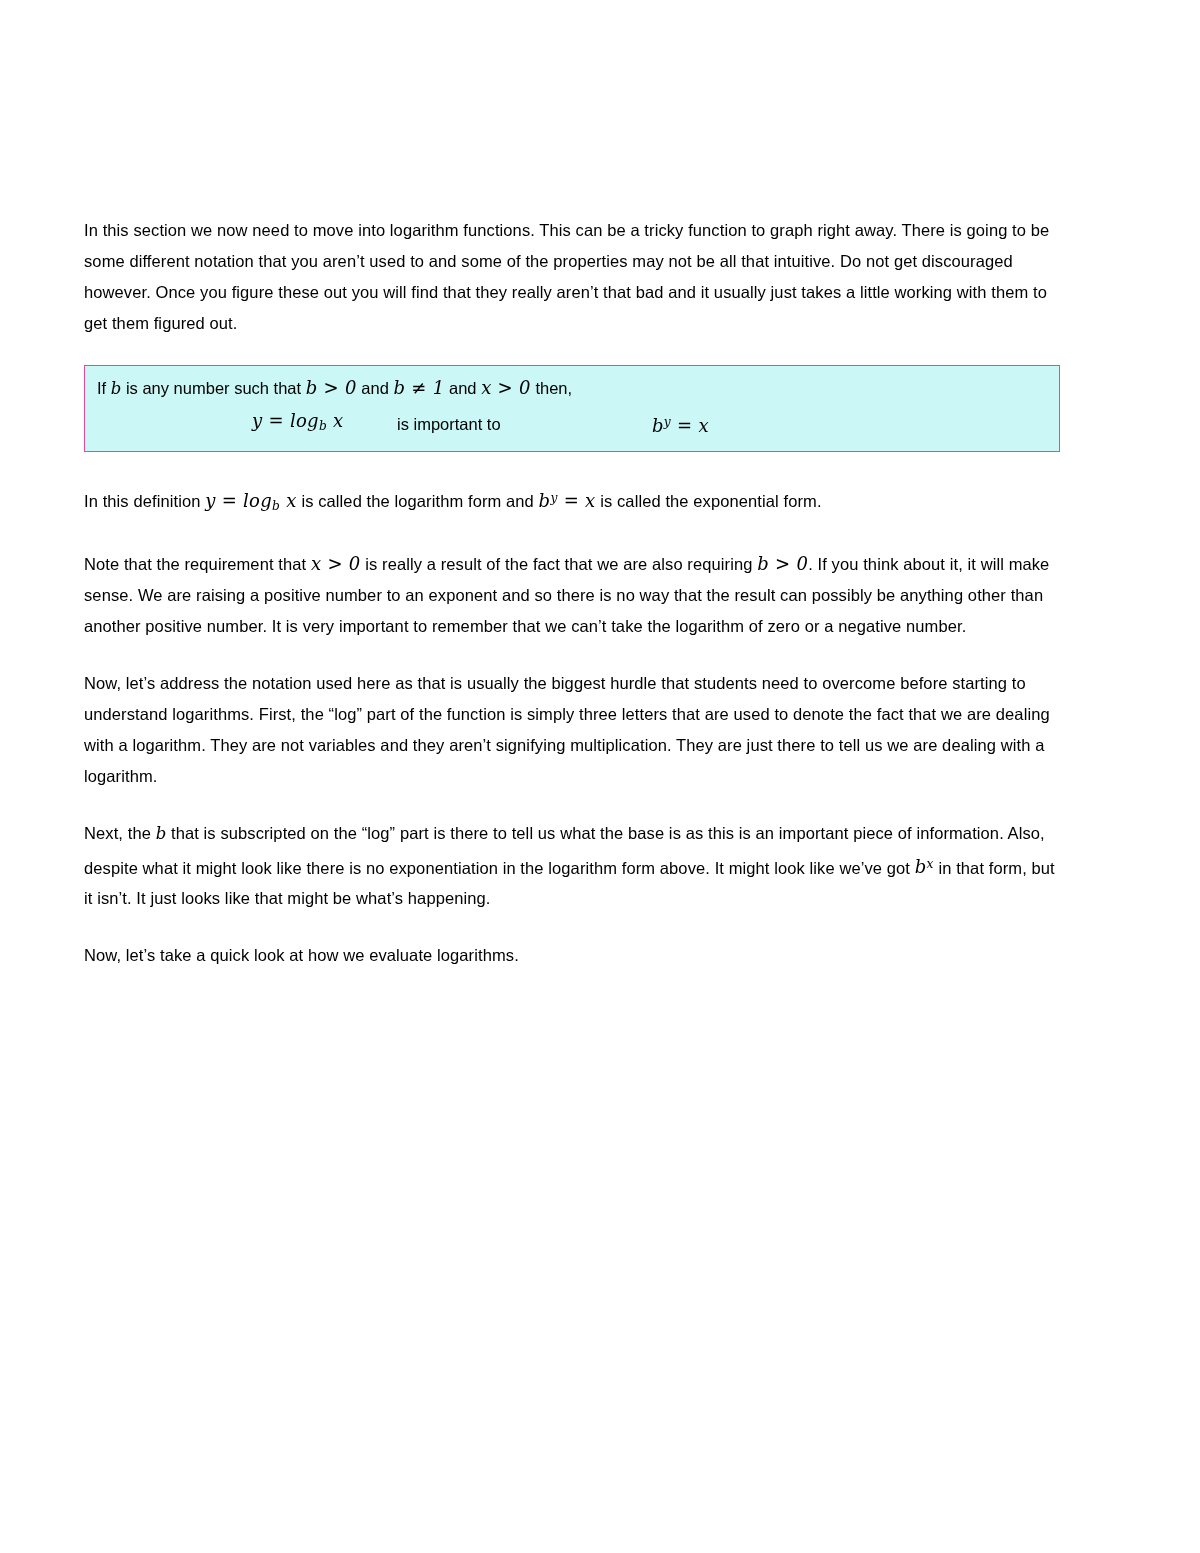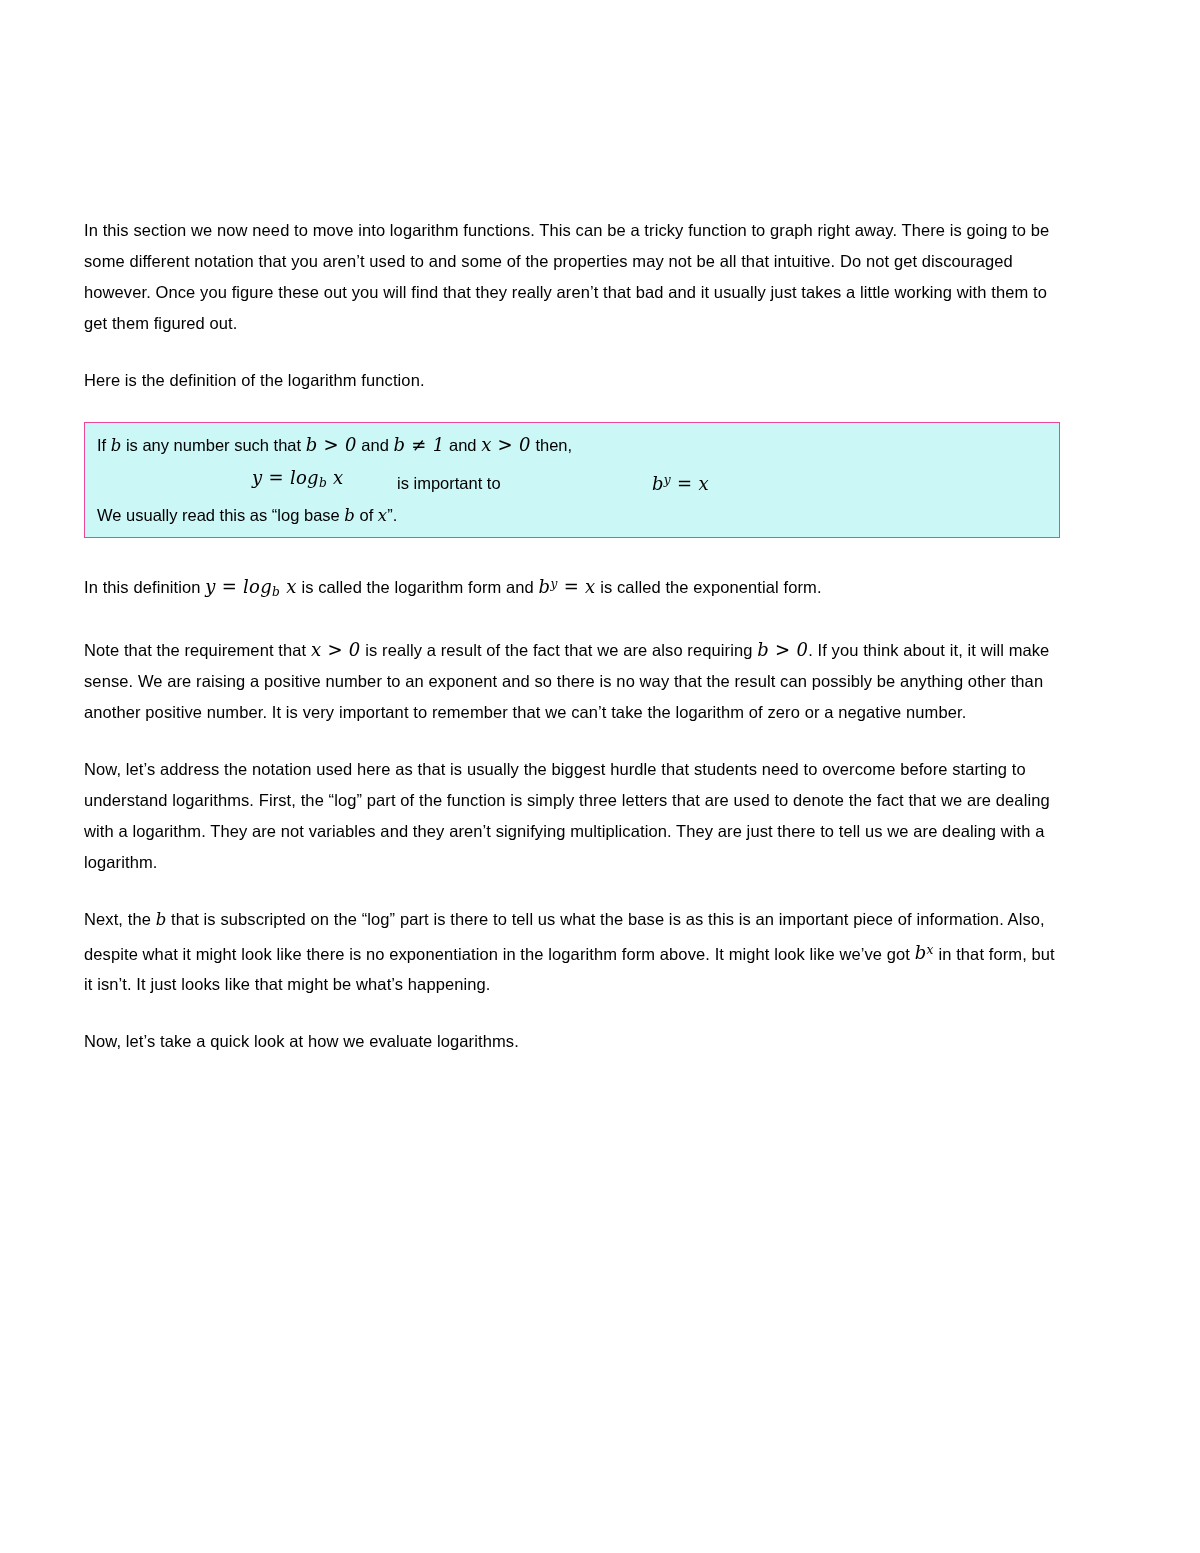--- a/index.html
+++ b/index.html
@@ -40,21 +40,21 @@
     padding: 8px 12px 7px 12px;
     margin-bottom: 30px;
     font-size: 16.5px;
     line-height: 28px;
   }
   .defn-line1 {
     white-space: nowrap;
   }
   .defn-line2 {
     display: flex;
-    align-items: flex-end;
+    align-items: center;
     padding: 4px 0 4px 0;
   }
   .defn-line2 .slot-a { width: 255px; padding-left: 155px; box-sizing: border-box; }
   .defn-line2 .slot-b { width: 300px; text-align: left; padding-left: 45px; box-sizing: border-box;}
   .defn-line3 {
     white-space: nowrap;
   }
   
   .math {
     font-family: "DejaVu Serif", serif;
@@ -75,44 +75,37 @@
   b.bold { font-weight: normal; }
   .it { font-style: italic; font-family: "DejaVu Serif", serif; }
 </style>
 </head>
 <body>
 
 <div class="page">
 
   <p class="para lead">In this section we now need to move into logarithm functions.  This can be a tricky function to graph right away.  There is going to be some different notation that you aren’t used to and some of the properties may not be all that intuitive.  Do not get discouraged however.  Once you figure these out you will find that they really aren’t that bad and it usually just takes a little working with them to get them figured out.</p>
 
-  <p class="para defn-intro">Here is the definition of the logarithm function.</p>
 
   <div class="definition-box">
     <div class="defn-line1">
       <span>If</span>
       <span class="it">b</span>
       <span>is any number such that</span>
       <span class="math">b &gt; 0</span>
       <span>and</span>
       <span class="math">b ≠ 1</span>
       <span>and</span>
       <span class="math">x &gt; 0</span>
       <span>then,</span>
     </div>
     <div class="defn-line2">
       <span class="slot-a math"><span>y = log</span><sub class="msub">b</sub> <span>x</span></span>
       <span class="slot-b">is important to</span>
       <span class="math"><span>b</span><sup class="msup">y</sup> <span>= x</span></span>
-    </div>
-    <div class="defn-line3">
-      <span>We usually read this as “log base</span>
-      <span class="it">b</span>
-      <span>of</span>
-      <span class="it">x</span><span>”.</span>
     </div>
   </div>
 
   <p class="para">
     <span>In this definition</span>
     <span class="math"><span>y = log</span><sub class="msub">b</sub> <span>x</span></span>
     <span>is called the</span>
     <b class="bold">logarithm form</b>
     <span>and</span>
     <span class="math"><span>b</span><sup class="msup">y</sup> <span>= x</span></span>

